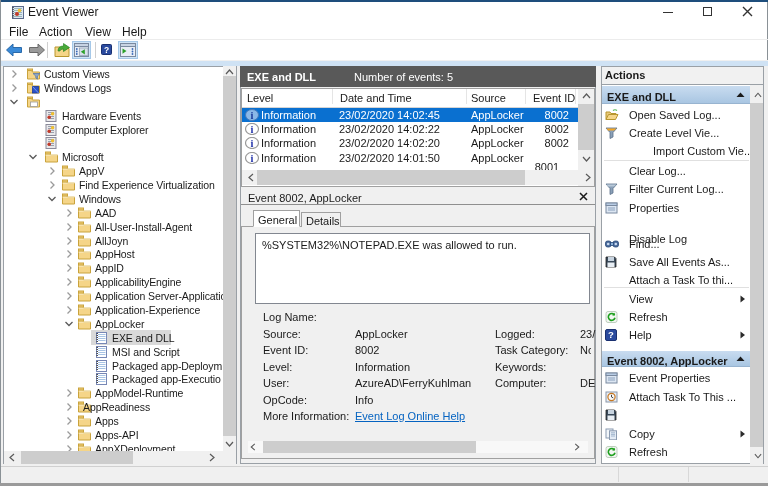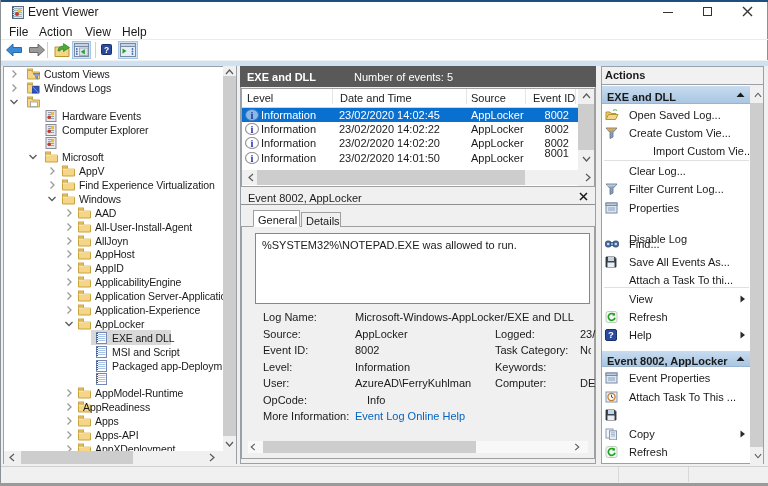--- a/index.html
+++ b/index.html
@@ -259,20 +259,21 @@
       <rect x="1.5" y="0.5" width="10" height="11" fill="#ffffff" stroke="#7787b5" stroke-width="1"></rect>
       <path d="M3 2.5 h7.5 M3 4.5 h7.5 M3 6.5 h7.5 M3 8.5 h7.5" stroke="#a8c4e4" stroke-width="1"></path>
       <path d="M1.5 1.5 h1.4 M1.5 3.5 h1.4 M1.5 5.5 h1.4 M1.5 7.5 h1.4 M1.5 9.5 h1.4" stroke="#3a3a3a" stroke-width="1.2"></path>
     </svg>
 <div class="abs tt" style="left:111px;top:358.5px;white-space:nowrap">Packaged app-Deploym</div>
 <svg class="abs" style="left:94px;top:373.4px" width="12" height="12" viewBox="0 0 12 12">
       <rect x="1.5" y="0.5" width="10" height="11" fill="#ffffff" stroke="#7787b5" stroke-width="1"></rect>
       <path d="M3 2.5 h7.5 M3 4.5 h7.5 M3 6.5 h7.5 M3 8.5 h7.5" stroke="#a8c4e4" stroke-width="1"></path>
       <path d="M1.5 1.5 h1.4 M1.5 3.5 h1.4 M1.5 5.5 h1.4 M1.5 7.5 h1.4 M1.5 9.5 h1.4" stroke="#3a3a3a" stroke-width="1.2"></path>
     </svg>
+<div class="abs tt" style="left:111px;top:372.4px;white-space:nowrap">Packaged app-Executio</div>
 <svg class="abs" style="left:63px;top:388.2px" width="10" height="10" viewBox="0 0 10 10">
       <path d="M3.5 1.5 L7 5 L3.5 8.5" fill="none" stroke="#9a9a9a" stroke-width="1.3"></path>
     </svg>
 <svg class="abs" style="left:77px;top:387.2px" width="13" height="12" viewBox="0 0 13 12">
       <path d="M0.5 2.5 h4 l1 1.5 h7 v7 h-12 z" fill="#f5d588" stroke="#c9a33c" stroke-width="1"></path>
       <path d="M0.5 4 h12" stroke="#fdf2d2" stroke-width="1"></path>
       <rect x="0.5" y="1" width="5" height="2" fill="#f0cd79" stroke="#c9a33c" stroke-width="1"></rect>
     </svg>
 <div class="abs tt" style="left:94px;top:386.2px;white-space:nowrap">AppModel-Runtime</div>
 <svg class="abs" style="left:63px;top:402.1px" width="10" height="10" viewBox="0 0 10 10">
@@ -371,21 +372,21 @@
 <div class="abs t11" style="left:338px;top:136.35px;color:#1a1a1a">23/02/2020 14:02:20</div>
 <div class="abs t11" style="left:470px;top:136.35px;color:#1a1a1a">AppLocker</div>
 <div class="abs t11" style="left:524px;top:136.35px;width:44px;text-align:right;color:#1a1a1a">8002</div>
 <svg class="abs" style="left:244px;top:151.65px" width="14" height="12" viewBox="0 0 14 12">
 <ellipse cx="7" cy="6" rx="6.5" ry="5.5" fill="#ffffff" stroke="#9a9a9a" stroke-width="1.2"></ellipse>
 <text x="7" y="9.6" font-family="Liberation Serif" font-size="10.5" font-weight="bold" fill="#2233aa" text-anchor="middle">i</text>
     </svg>
 <div class="abs t11" style="left:260px;top:150.65px;color:#1a1a1a">Information</div>
 <div class="abs t11" style="left:338px;top:150.65px;color:#1a1a1a">23/02/2020 14:01:50</div>
 <div class="abs t11" style="left:470px;top:150.65px;color:#1a1a1a">AppLocker</div>
-<div class="abs t11" style="left:524px;top:146px;width:44px;text-align:right;color:#1a1a1a">8001</div>
+<div class="abs t11" style="left:524px;top:160px;width:44px;text-align:center;color:#1a1a1a">8001</div>
 
 <div class="abs" style="left:577px;top:89px;width:16px;height:97px;background:#f0f0f0"></div>
 <svg class="abs" style="left:581px;top:93px" width="9" height="6" viewBox="0 0 9 6">
       <path d="M1 5 L4.5 1 L8 5" fill="none" stroke="#5a5a5a" stroke-width="1.2"></path>
     </svg>
 <div class="abs" style="left:577px;top:104px;width:16px;height:46px;background:#cdcdcd"></div>
 <svg class="abs" style="left:581px;top:156px" width="9" height="6" viewBox="0 0 9 6">
       <path d="M1 1 L4.5 5 L8 1" fill="none" stroke="#5a5a5a" stroke-width="1.2"></path>
     </svg>
 
@@ -407,40 +408,39 @@
 
 <div class="abs" style="left:240px;top:226px;width:354px;height:233px;background:#f0f0f0;border:1px solid #a0a0a0"></div>
 <div class="abs" style="left:252px;top:210px;width:47px;height:17px;background:#ffffff;border:1px solid #a0a0a0;border-bottom:1px solid #ffffff"></div>
 <div class="abs t11" style="left:257px;top:213px">General</div>
 <div class="abs" style="left:300px;top:212px;width:40px;height:15px;background:#f0f0f0;border:1px solid #a0a0a0;border-bottom:none"></div>
 <div class="abs t11" style="left:305px;top:213.5px">Details</div>
 
 <div class="abs" style="left:254px;top:233px;width:335px;height:71px;background:#ffffff;border:1px solid #828790"></div>
 <div class="abs t11" style="left:261px;top:238px">%SYSTEM32%\NOTEPAD.EXE was allowed to run.</div>
 <div class="abs t11" style="left:262px;top:310px;white-space:nowrap">Log Name:</div>
-<div class="abs t11" style="left:354px;top:310px;white-space:nowrap">Microsoft-Windows-AppLocker/EXE and DLL</div>
 <div class="abs t11" style="left:262px;top:326.5px;white-space:nowrap">Source:</div>
 <div class="abs t11" style="left:354px;top:326.5px;white-space:nowrap">AppLocker</div>
 <div class="abs t11" style="left:494px;top:326.5px;white-space:nowrap">Logged:</div>
 <div class="abs t11" style="left:579px;top:326.5px;white-space:nowrap">23/</div>
 <div class="abs t11" style="left:262px;top:343px;white-space:nowrap">Event ID:</div>
 <div class="abs t11" style="left:354px;top:343px;white-space:nowrap">8002</div>
 <div class="abs t11" style="left:494px;top:343px;white-space:nowrap">Task Category:</div>
 <div class="abs t11" style="left:579px;top:343px;width:11px;overflow:hidden;white-space:nowrap">No</div>
 <div class="abs t11" style="left:262px;top:359.5px;white-space:nowrap">Level:</div>
 <div class="abs t11" style="left:354px;top:359.5px;white-space:nowrap">Information</div>
 <div class="abs t11" style="left:494px;top:359.5px;white-space:nowrap">Keywords:</div>
 <div class="abs t11" style="left:262px;top:376px;white-space:nowrap">User:</div>
 <div class="abs t11" style="left:354px;top:376px;white-space:nowrap">AzureAD\FerryKuhlman</div>
 <div class="abs t11" style="left:494px;top:376px;white-space:nowrap">Computer:</div>
 <div class="abs t11" style="left:579px;top:376px;white-space:nowrap">DE</div>
 <div class="abs t11" style="left:262px;top:392.5px;white-space:nowrap">OpCode:</div>
-<div class="abs t11" style="left:366px;top:392.5px;white-space:nowrap">Info</div>
+<div class="abs t11" style="left:354px;top:392.5px;white-space:nowrap">Info</div>
 <div class="abs t11" style="left:262px;top:408.5px;white-space:nowrap">More Information:</div>
-<div class="abs t11" style="left:354px;top:408.5px;color:#0563c1;white-space:nowrap">Event Log Online Help</div>
+<div class="abs t11" style="left:354px;top:408.5px;color:#0563c1;text-decoration:underline;white-space:nowrap">Event Log Online Help</div>
 
 <div class="abs" style="left:247px;top:441px;width:340px;height:12px;background:#f8f8f8"></div>
 <svg class="abs" style="left:249px;top:443px" width="6" height="8" viewBox="0 0 6 9">
       <path d="M5 1 L1 4.5 L5 8" fill="none" stroke="#5a5a5a" stroke-width="1.2"></path>
     </svg>
 <div class="abs" style="left:262px;top:441px;width:213px;height:12px;background:#cdcdcd"></div>
 <svg class="abs" style="left:573px;top:443px" width="6" height="8" viewBox="0 0 6 9">
       <path d="M1 1 L5 4.5 L1 8" fill="none" stroke="#5a5a5a" stroke-width="1.2"></path>
     </svg>
 
@@ -456,21 +456,21 @@
 <svg class="abs" style="left:604px;top:109.0px" width="14" height="12" viewBox="0 0 14 12">
 <path d="M1 10.5 V3 h4 l1 1.5 h5 v2" fill="#e8c87a" stroke="#b8962e" stroke-width="1"></path>
 <path d="M1 10.5 L3.5 5.5 h9.5 L10.5 10.5 z" fill="#f5d588" stroke="#b8962e" stroke-width="1"></path>
 <path d="M8 1.5 q2 -1.5 4 0" fill="none" stroke="#58b858" stroke-width="1.2"></path>
 </svg>
 <div class="abs t11" style="left:628px;top:108.0px;white-space:nowrap">Open Saved Log...</div>
 <svg class="abs" style="left:604px;top:127.2px" width="13" height="12" viewBox="0 0 13 12">
 <path d="M1 1 h11 L8 5.5 V10 L5 11.5 V5.5 z" fill="#8aa0b8" stroke="#5a7088" stroke-width="0.8"></path>
 <path d="M1.5 1.5 h10 L9 3.5 H3 z" fill="#f5a623"></path>
 </svg>
-<div class="abs t11" style="left:628px;top:126.2px;white-space:nowrap">Create Custom Vie...</div>
+<div class="abs t11" style="left:628px;top:126.2px;white-space:nowrap">Create Level Vie...</div>
 <div class="abs t11" style="left:652px;top:144.4px;white-space:nowrap">Import Custom Vie...</div>
 <div class="abs" style="left:603px;top:160.1px;width:145px;height:1px;background:#e0e0e0"></div>
 <div class="abs t11" style="left:628px;top:164.1px;white-space:nowrap">Clear Log...</div>
 <svg class="abs" style="left:604px;top:183.3px" width="13" height="12" viewBox="0 0 13 12">
 <path d="M1 1 h11 L8 5.5 V10 L5 11.5 V5.5 z" fill="#8aa0b8" stroke="#5a7088" stroke-width="0.8"></path>
 <path d="M1.5 1.5 h10 L9 3.5 H3 z" fill="#b8c8d8"></path>
 </svg>
 <div class="abs t11" style="left:628px;top:182.3px;white-space:nowrap">Filter Current Log...</div>
 <svg class="abs" style="left:604px;top:201.5px" width="13" height="12" viewBox="0 0 13 12">
 <rect x="1" y="1" width="11" height="10" fill="#dce6f2" stroke="#7a8aa0" stroke-width="1"></rect>

